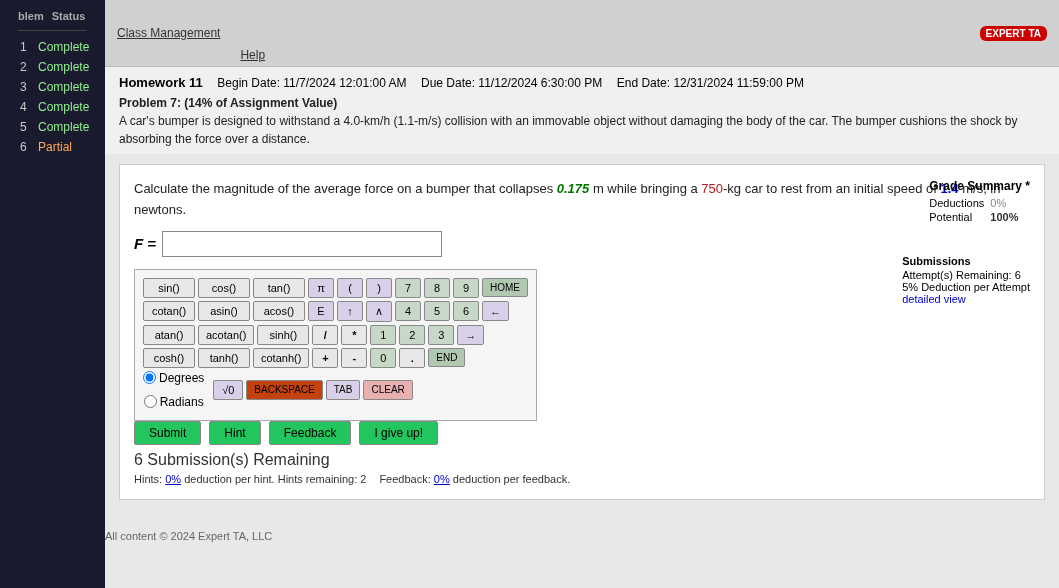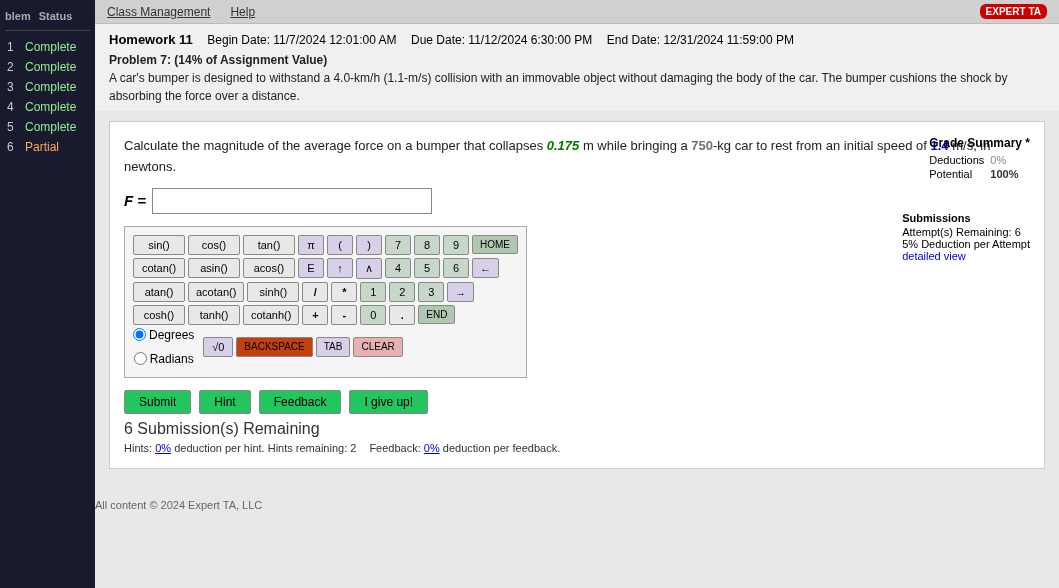--- a/index.html
+++ b/index.html
@@ -6,24 +6,24 @@
     body {
       font-family: Arial, sans-serif;
       font-size: 13px;
       background: #2a2a2a;
       display: flex;
       width: 1059px;
       height: 588px;
       overflow: hidden;
     }
     .sidebar {
-      width: 95px;
+      width: 105px;
       background: #1a1a2e;
       color: #ccc;
-      padding: 10px 5px;
+      padding: 10px 18px;
       flex-shrink: 0;
     }
     .sidebar-header {
       display: flex;
       gap: 8px;
       padding-bottom: 8px;
       border-bottom: 1px solid #444;
       margin-bottom: 6px;
       font-size: 11px;
       font-weight: bold;
@@ -80,22 +80,22 @@
       color: #222;
       margin-bottom: 10px;
       line-height: 1.6;
     }
     .problem-statement .highlight-green {
       color: #007700;
       font-style: italic;
       font-weight: bold;
     }
     .problem-statement .highlight-red {
-      color: #737373;
-      font-weight: bold;
+      color: #b91c1c;
+      font-weight: normal;
     }
     .problem-statement .highlight-blue {
       color: #0000cc;
       font-weight: bold;
     }
     .input-row {
       display: flex;
       align-items: center;
       gap: 6px;
       margin-bottom: 12px;
@@ -137,21 +137,20 @@
       right: 14px;
       font-size: 11px;
     }
     .submissions-info .si-title { font-weight: bold; margin-bottom: 2px; }
     .submissions-info .si-link { color: #0000cc; cursor: pointer; }
     .calculator {
       border: 1px solid #aaa;
       background: #f5f5f5;
       padding: 8px;
       display: inline-block;
-      margin-bottom: 12px;
     }
     .calc-row {
       display: flex;
       gap: 3px;
       margin-bottom: 3px;
       align-items: center;
     }
     .calc-btn {
       border: 1px solid #888;
       background: #e8e8e8;
@@ -287,21 +286,21 @@
   <div class="sidebar-item">
     <span class="num">6</span>
     <span class="status partial">Partial</span>
   </div>
 </div>
 
 <div class="main-content">
 
   <div class="top-bar">
     <span style="cursor:pointer; text-decoration:underline;">Class Management</span>
-    <span style="cursor:pointer; text-decoration:underline;">Help</span>
+    <span style="cursor:pointer; text-decoration:underline;margin-top:44px;">Help</span>
     <span class="expert-badge">EXPERT TA</span>
   </div>
 
   <div class="hw-info">
     <div class="hw-title">
       <span>Homework 11</span>
       &nbsp;&nbsp;
       <span style="font-weight:normal; font-size:12px;">Begin Date: 11/7/2024 12:01:00 AM</span>
       &nbsp;&nbsp;
       <span style="font-weight:normal; font-size:12px;">Due Date: 11/12/2024 6:30:00 PM</span>

